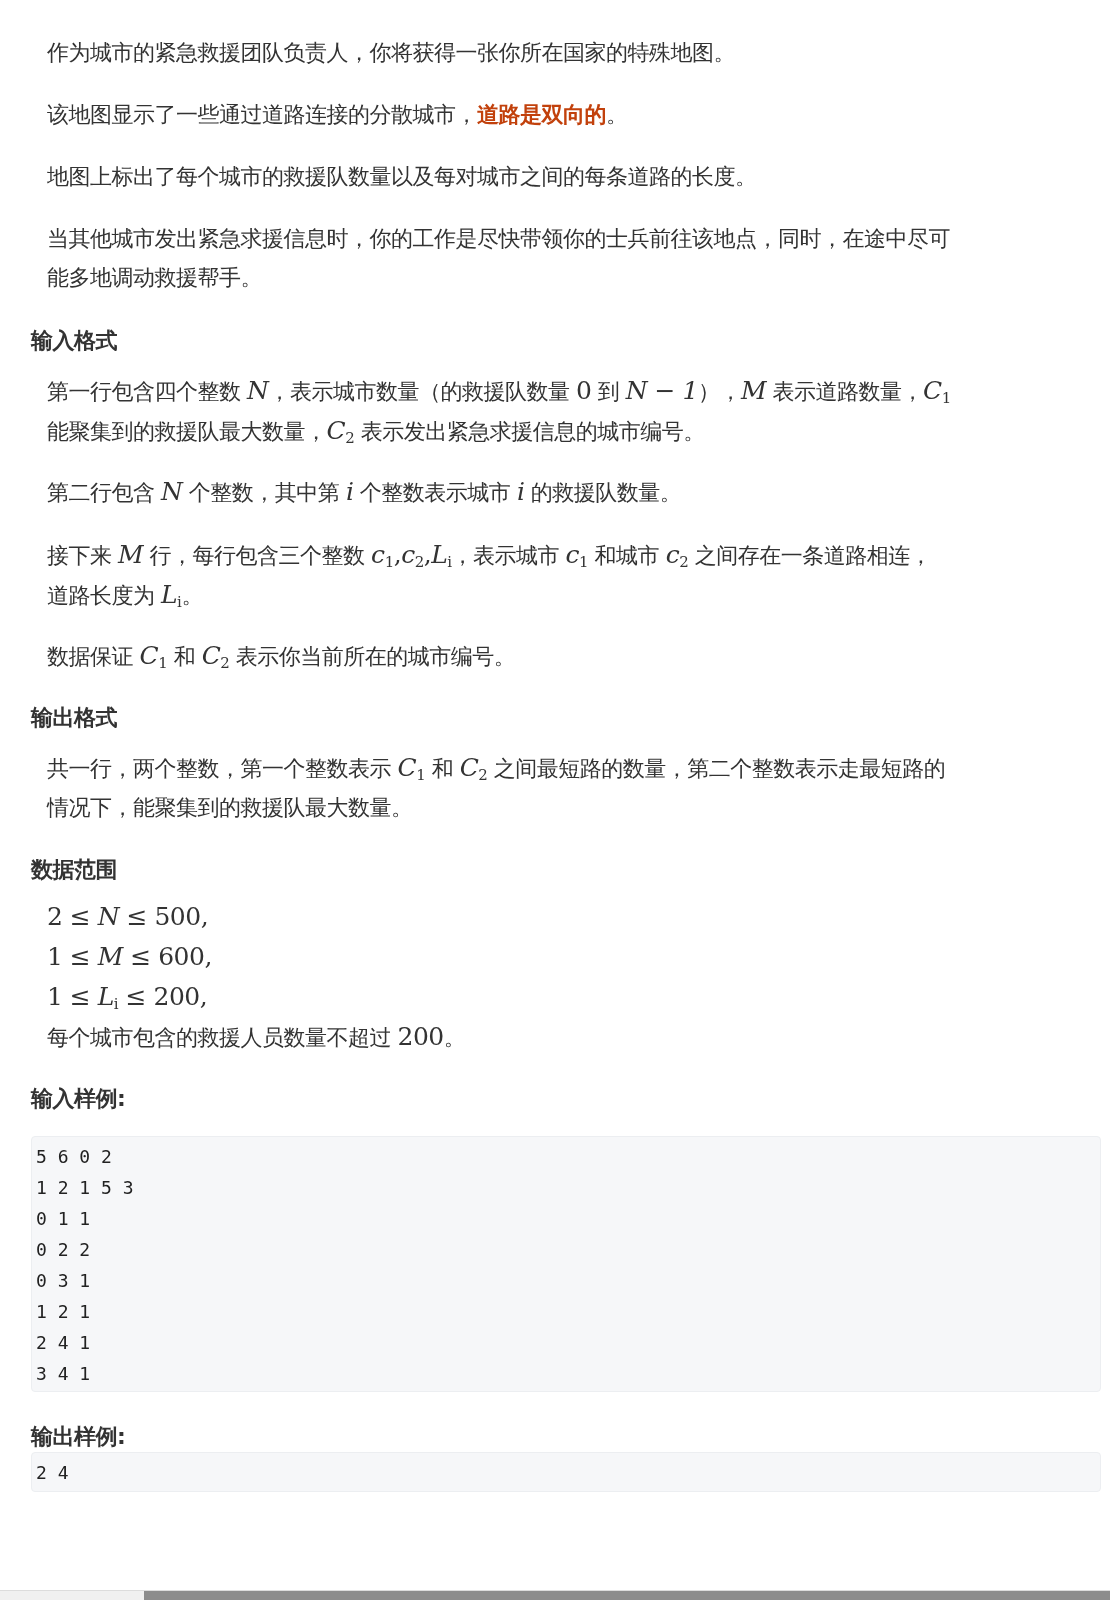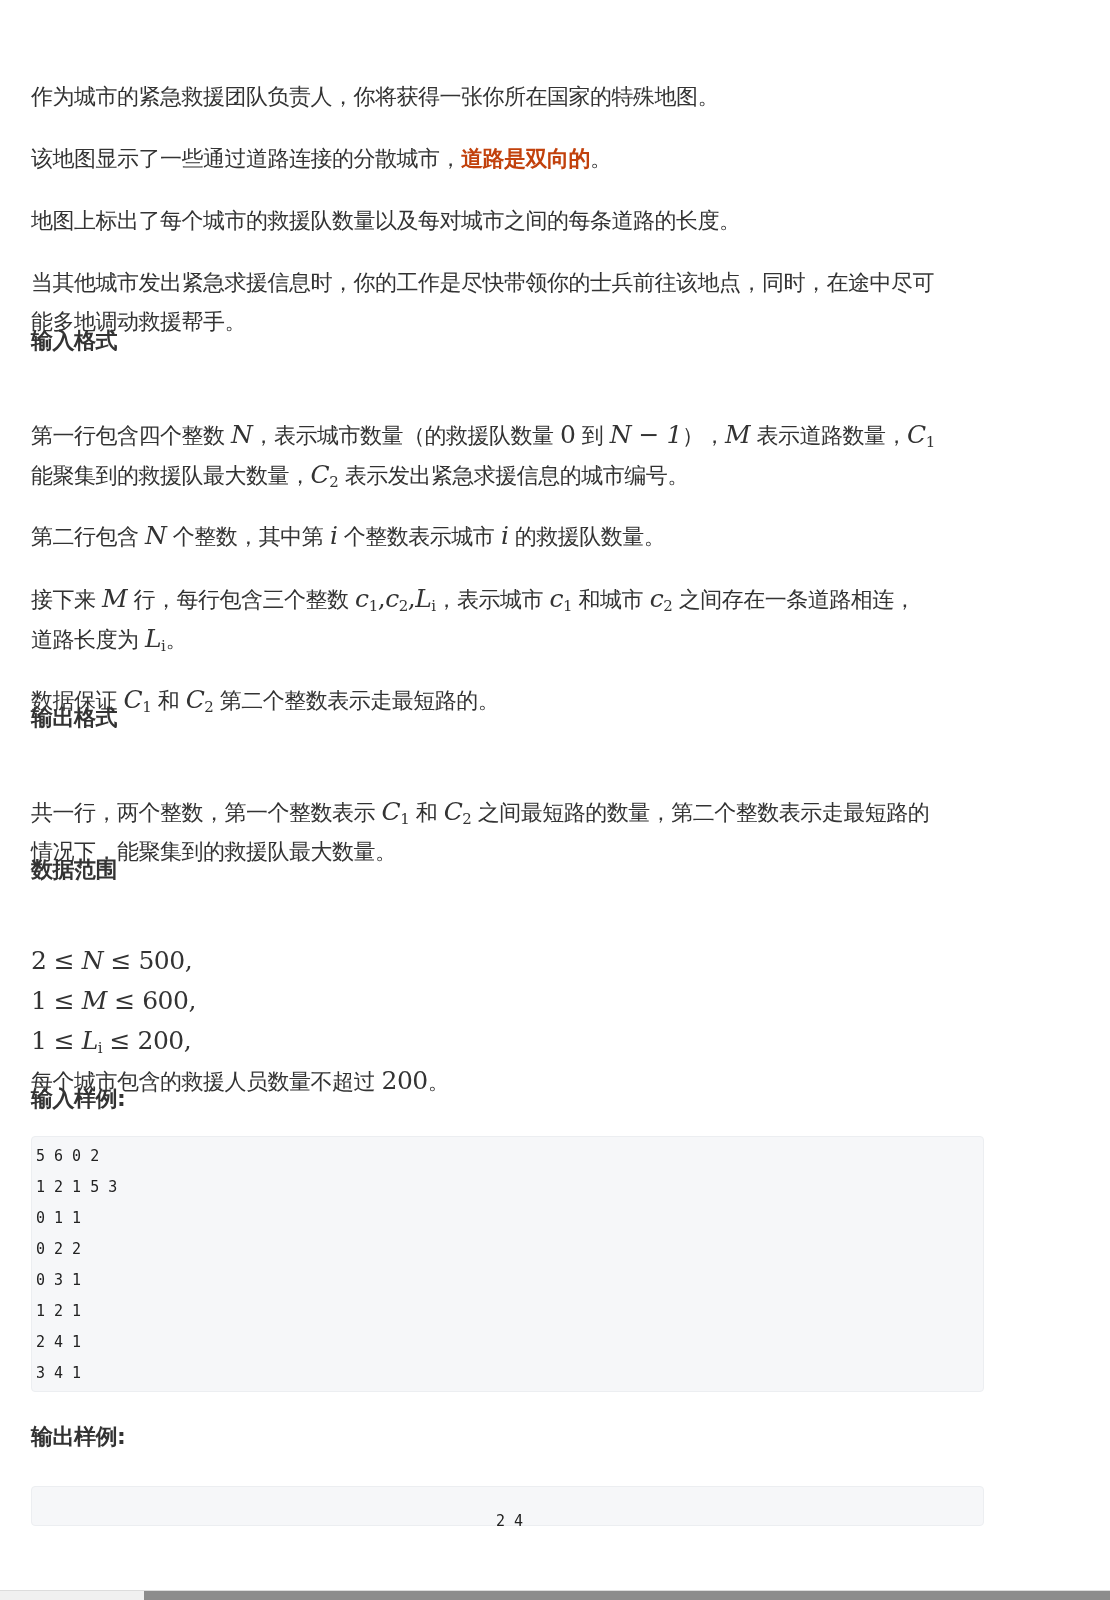--- a/index.html
+++ b/index.html
@@ -2,31 +2,31 @@
 <html><head>
 <meta charset="utf-8">
 <style>
   html, body { margin: 0; padding: 0; background: #ffffff; }
   body {
     width: 1110px; height: 1600px; overflow: hidden; position: relative;
     font-family: "DejaVu Sans", "Liberation Sans", sans-serif;
     color: #333333;
   }
   .content { position: absolute; left: 31px; top: 0; width: 1036px; }
-  .p { position: absolute; left: 0; font-size: 22px; line-height: 39px; white-space: nowrap; letter-spacing: -0.5px; margin-top: 44px; }
+  .p { position: absolute; left: 16px; font-size: 22px; line-height: 39px; white-space: nowrap; letter-spacing: -0.5px; }
   .h { position: absolute; left: 0; font-size: 22px; font-weight: bold; line-height: 30px; color: #333; letter-spacing: -0.5px; }
   b { font-weight: bold; color: #c2410c; }
   .m { font-family: "DejaVu Serif", "Liberation Serif", serif; font-style: italic; font-size: 25px; }
   .mn { font-family: "DejaVu Serif", "Liberation Serif", serif; font-size: 25px; }
   sub { font-size: 15px; font-style: normal; vertical-align: -4px; line-height: 0; }
   .code {
-    position: absolute; left: 0; width: 953px;
+    position: absolute; left: 0; width: 1070px;
     background: #f6f7f9; border: 1px solid #eceef1; border-radius: 4px;
     font-family: "DejaVu Sans Mono", "Liberation Mono", monospace;
-    font-size: 15px; color: #222;
+    font-size: 18px; color: #222;
   }
   .code .line { height: 31px; line-height: 31px; padding-left: 4px; }
   .scrollbar-track { position: absolute; left: 0; top: 1590px; width: 1110px; height: 10px; background: #f0f0f0; border-top: 1px solid #dcdcdc; }
   .scrollbar-thumb { position: absolute; left: 144px; top: 1591px; width: 966px; height: 9px; background: #8c8c8c; }
 </style>
 </head>
 <body>
 
 <div class="content">
 
@@ -48,21 +48,21 @@
     <div><span>能聚集到的救援队最大数量，</span><span class="m"><span>C</span><sub>2</sub></span><span> 表示发出紧急求援信息的城市编号。</span></div>
   </div>
 
   <div class="p" style="top:472px"><span>第二行包含 </span><span class="m">N</span><span> 个整数，其中第 </span><span class="m">i</span><span> 个整数表示城市 </span><span class="m">i</span><span> 的救援队数量。</span></div>
 
   <div class="p" style="top:535px">
     <div><span>接下来 </span><span class="m">M</span><span> 行，每行包含三个整数 </span><span class="m"><span>c</span><sub>1</sub></span><span class="mn">,</span><span class="m"><span>c</span><sub>2</sub></span><span class="mn">,</span><span class="m"><span>L</span><sub>i</sub></span><span>，表示城市 </span><span class="m"><span>c</span><sub>1</sub></span><span> 和城市 </span><span class="m"><span>c</span><sub>2</sub></span><span> 之间存在一条道路相连，</span></div>
     <div><span>道路长度为 </span><span class="m"><span>L</span><sub>i</sub></span><span>。</span></div>
   </div>
 
-  <div class="p" style="top:636px"><span>数据保证 </span><span class="m"><span>C</span><sub>1</sub></span><span> 和 </span><span class="m"><span>C</span><sub>2</sub></span><span> 第二个整数表示走最短路的。</span></div>
+  <div class="p" style="top:636px"><span>数据保证 </span><span class="m"><span>C</span><sub>1</sub></span><span> 和 </span><span class="m"><span>C</span><sub>2</sub></span><span> 表示你当前所在的城市编号。</span></div>
 
   <div class="h" style="top:703px">输出格式</div>
 
   <div class="p" style="top:748px">
     <div><span>共一行，两个整数，第一个整数表示 </span><span class="m"><span>C</span><sub>1</sub></span><span> 和 </span><span class="m"><span>C</span><sub>2</sub></span><span> 之间最短路的数量，第二个整数表示走最短路的</span></div>
     <div>情况下，能聚集到的救援队最大数量。</div>
   </div>
 
   <div class="h" style="top:855px">数据范围</div>
 
@@ -81,19 +81,19 @@
     <div class="line">0 1 1</div>
     <div class="line">0 2 2</div>
     <div class="line">0 3 1</div>
     <div class="line">1 2 1</div>
     <div class="line">2 4 1</div>
     <div class="line">3 4 1</div>
   </div>
 
   <div class="h" style="top:1422px">输出样例:</div>
 
-  <div class="code" style="top:1486px; height:40px; padding-top:19px; box-sizing:border-box;text-align:center;">
+  <div class="code" style="top:1452px; height:40px; padding-top:4px; box-sizing:border-box;">
     <div class="line">2 4</div>
   </div>
 </div>
 
 <div class="scrollbar-track"></div>
 <div class="scrollbar-thumb"></div>
 
 </body></html>

